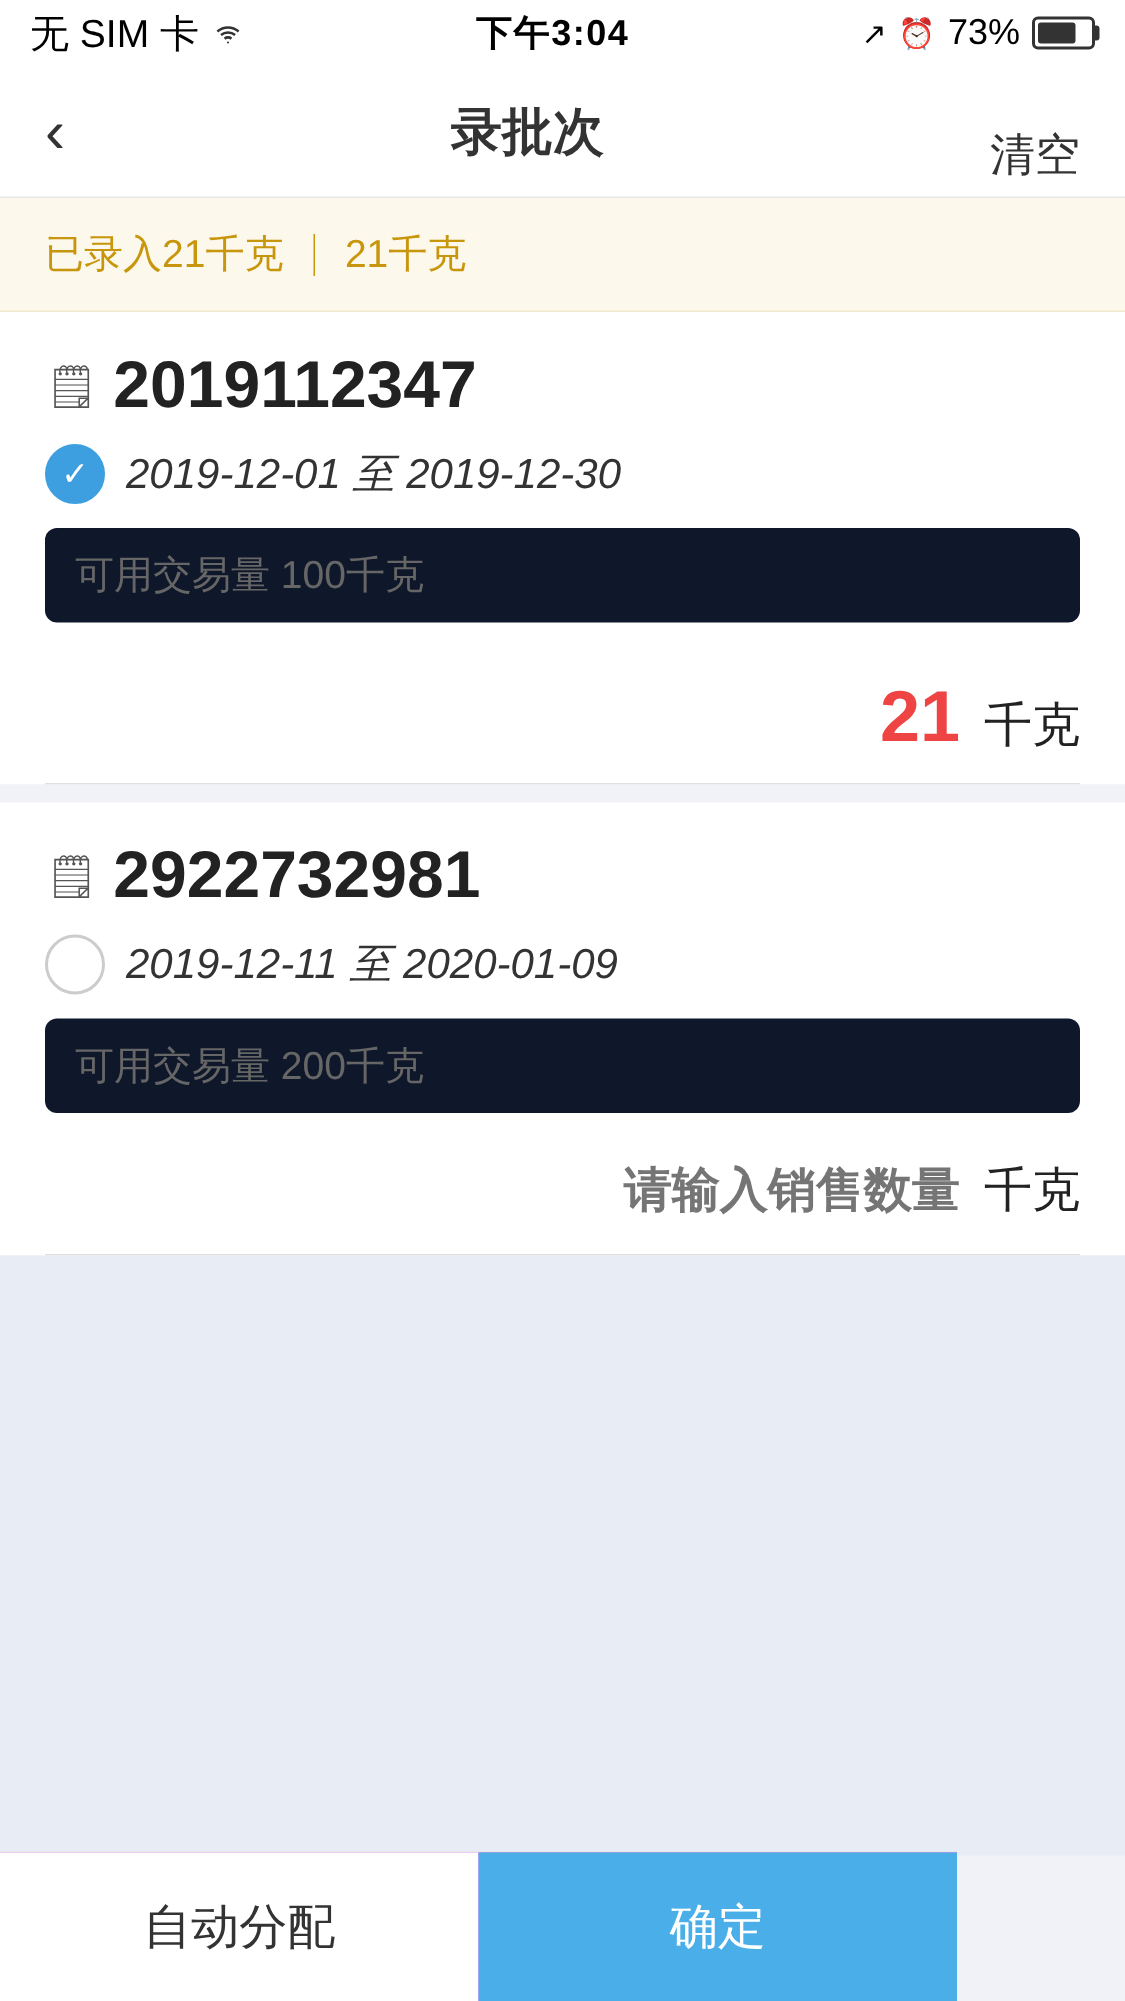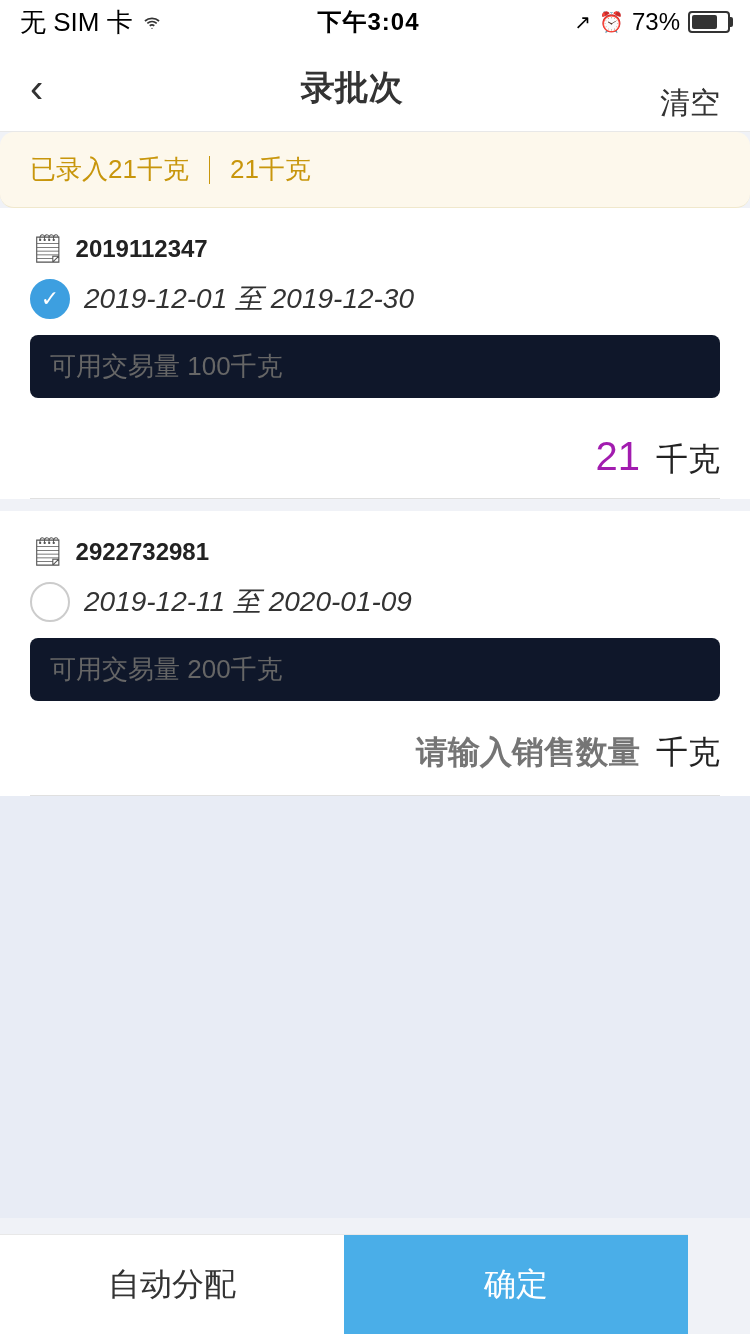--- a/index.html
+++ b/index.html
@@ -99,21 +99,20 @@
     }
 
     
     .info-banner {
       background: #fdf8ec;
       padding: 20px 30px;
       display: flex;
       align-items: center;
       gap: 20px;
       border-bottom: 1px solid #f0e8cc;
-      border-radius: 14px;
     }
     .info-label {
       font-size: 26px;
       color: #c8960c;
       font-weight: 500;
     }
     .info-divider {
       width: 1px;
       height: 28px;
       background: #c8960c;
@@ -134,21 +133,21 @@
       display: flex;
       align-items: center;
       gap: 10px;
       margin-bottom: 14px;
     }
     .batch-icon {
       font-size: 28px;
       color: #555;
     }
     .batch-id {
-      font-size: 24px;
+      font-size: 44px;
       font-weight: 600;
       color: #222;
     }
     .batch-row {
       display: flex;
       align-items: center;
       gap: 14px;
       margin-bottom: 16px;
     }
     .radio-circle {
@@ -185,23 +184,23 @@
       margin-bottom: 20px;
     }
     .batch-amount-row {
       display: flex;
       justify-content: flex-end;
       align-items: baseline;
       padding: 16px 0;
       gap: 16px;
     }
     .batch-amount {
-      font-size: 40px;
-      font-weight: 400;
-      color: #a21caf;
+      font-size: 48px;
+      font-weight: 700;
+      color: #ef4444;
     }
     .batch-unit {
       font-size: 32px;
       color: #222;
     }
     .input-row {
       display: flex;
       justify-content: flex-end;
       align-items: baseline;
       padding: 10px 0 20px 0;
@@ -238,21 +237,21 @@
       background: #e8ecf5;
       flex: 1;
       min-height: 400px;
     }
 
     
     .bottom-bar {
       position: fixed;
       bottom: 0;
       left: 0;
-      width: 688px;
+      width: 638px;
       height: 100px;
       display: flex;
       background: #d946ef;
       border-top: 1px solid #e8e8e8;
     }
     .btn-auto {
       flex: 1;
       display: flex;
       align-items: center;
       justify-content: center;

